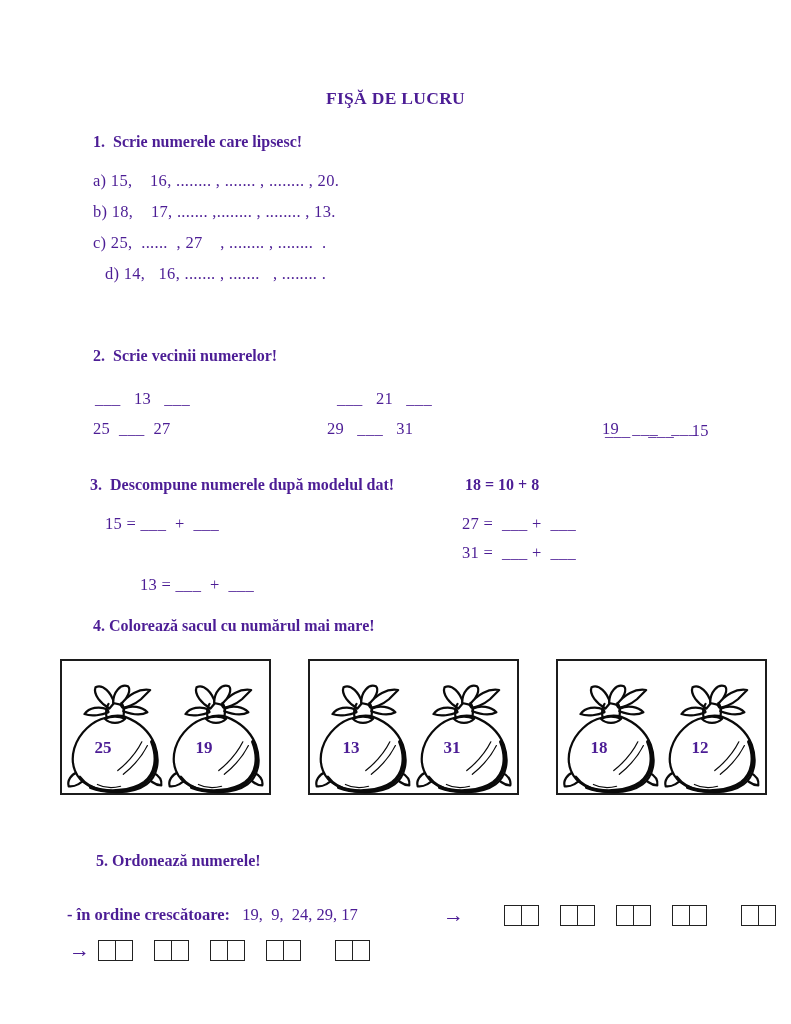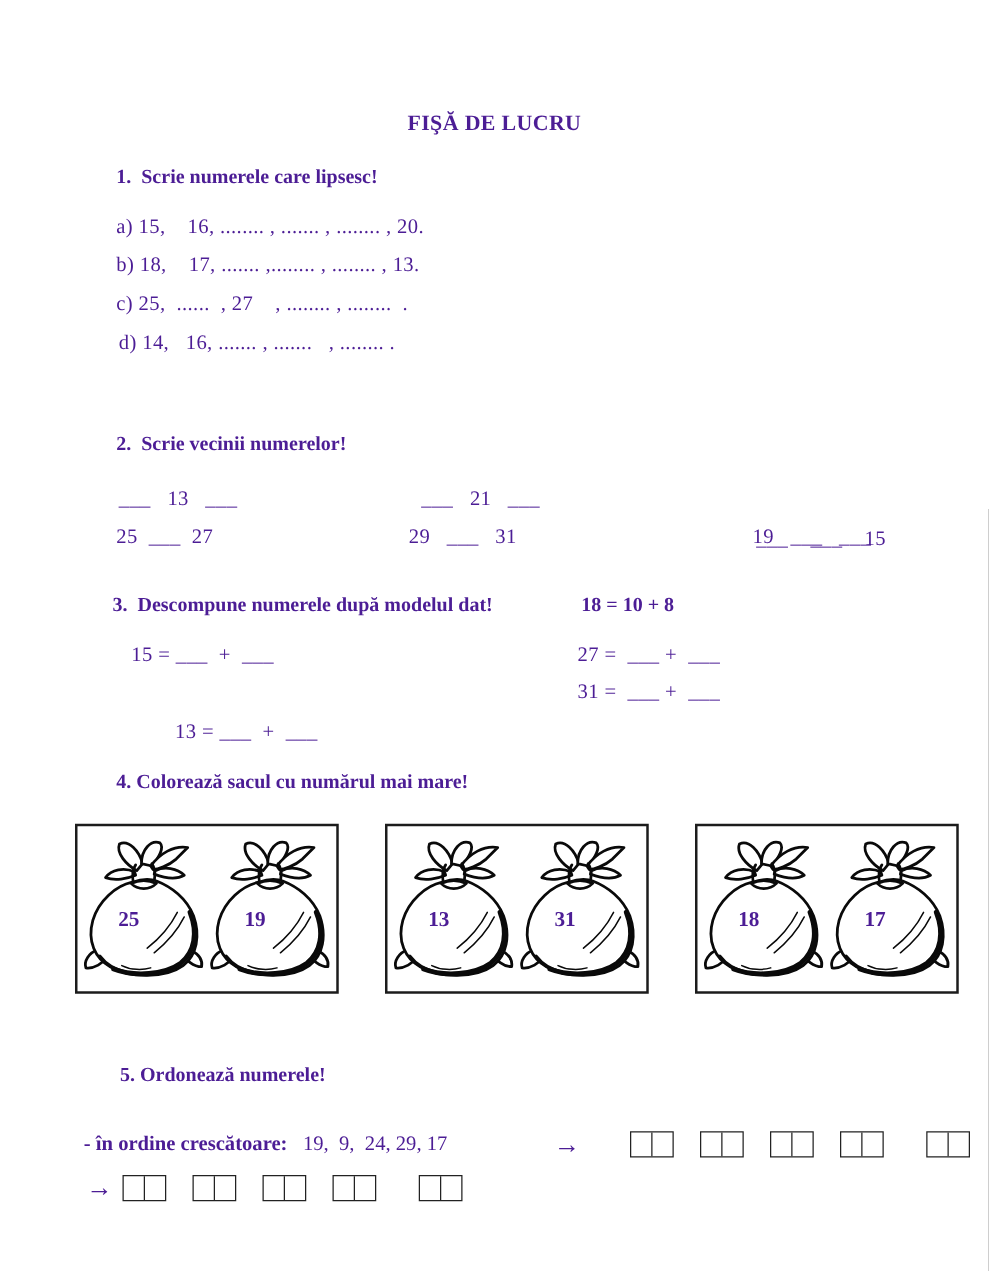--- a/index.html
+++ b/index.html
@@ -24,21 +24,21 @@
   
   .boxes-row {
     position:absolute; left:60px; top:659px; width:707px;
     display:flex; justify-content:space-between;
   }
   .sack-box {
     width:211px; height:136px;
     border:2px solid #1c1c1c;
     box-sizing:border-box;
     display:flex; justify-content:center; align-items:flex-start;
-    padding-top:4px; gap:1px;
+    padding-top:16px; gap:1px;
     background:#fff;
   }
   .sack { position:relative; width:100px; height:126px; }
   .sack svg { width:100%; height:100%; display:block; }
   .sack-num {
     position:absolute; left:38%; top:56%;
     transform:translate(-50%,-50%);
     font-weight:700; font-size:17px;
   }
 
@@ -95,21 +95,21 @@
       </g>
     </defs>
   </svg>
 
   <div class="abs title">FIŞĂ DE LUCRU</div>
 
   <div class="abs h" style="left:93px; top:133px;">1.  Scrie numerele care lipsesc!</div>
   <div class="abs t" style="left:93px; top:171px;">a) 15,    16, ........ , ....... , ........ , 20.</div>
   <div class="abs t" style="left:93px; top:202px;">b) 18,    17, ....... ,........ , ........ , 13.</div>
   <div class="abs t" style="left:93px; top:233px;">c) 25,  ......  , 27    , ........ , ........  .</div>
-  <div class="abs t" style="left:95px; top:264px;text-align:center;">d) 14,   16, ....... , .......   , ........ .</div>
+  <div class="abs t" style="left:105px; top:264px;text-align:center;">d) 14,   16, ....... , .......   , ........ .</div>
 
   <div class="abs h" style="left:93px; top:347px;">2.  Scrie vecinii numerelor!</div>
   <div class="abs t" style="left:95px;  top:389px;">___   13   ___</div>
   <div class="abs t" style="left:337px; top:389px;">___   21   ___</div>
   <div class="abs t" style="left:605px; top:405px;margin-top:16px;">___    ___    15</div>
   <div class="abs t" style="left:93px;  top:419px;">25  ___  27</div>
   <div class="abs t" style="left:327px; top:419px;">29   ___   31</div>
   <div class="abs t" style="left:602px; top:419px;">19   ___   ___</div>
 
   <div class="abs h" style="left:90px; top:476px;">3.  Descompune numerele după modelul dat!</div>
@@ -153,21 +153,21 @@
       <div class="sack">
         <svg viewBox="0 0 108 128">
             <use href="#sack-shape"></use>
           </svg>
         <span class="sack-num">18</span>
       </div>
       <div class="sack">
         <svg viewBox="0 0 108 128">
             <use href="#sack-shape"></use>
           </svg>
-        <span class="sack-num">17</span>
+        <span class="sack-num">12</span>
       </div>
     </div>
   </div>
 
   <div class="abs h" style="left:96px; top:852px;">5. Ordonează numerele!</div>
 
   <div class="order-row" style="top:903px;gap:32px;">
     <span class="order-text"><b>- în ordine crescătoare:</b><span>   19,  9,  24, 29, 17</span></span>
     <span class="arrow">→</span>
     <span class="pairs">

